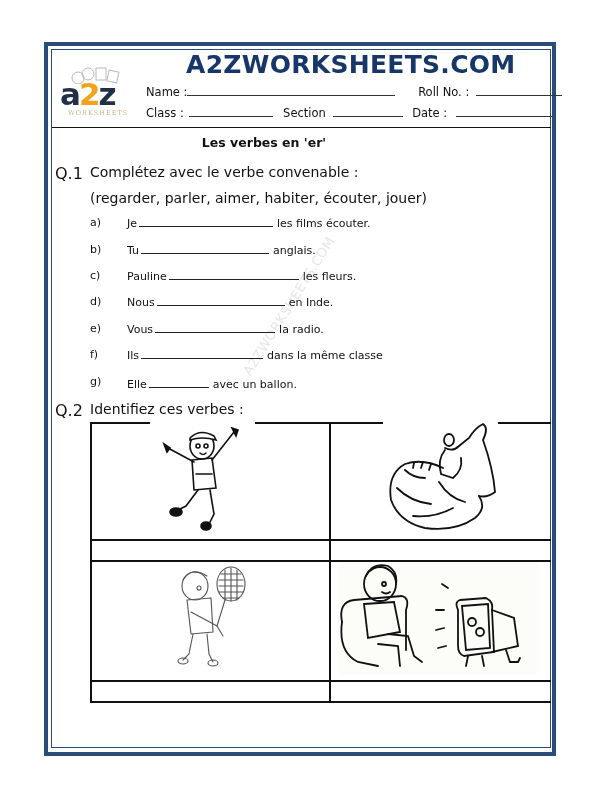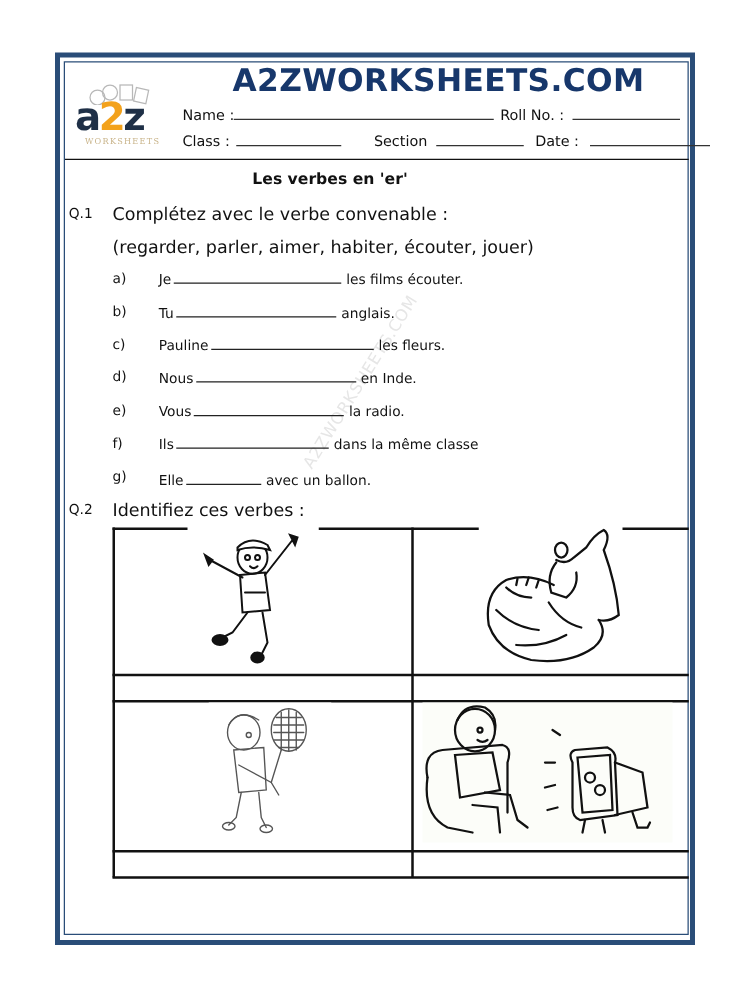--- a/index.html
+++ b/index.html
@@ -25,21 +25,21 @@
   .site-title { position: absolute; left: 186px; top: 50px; font-family: "DejaVu Sans", sans-serif;
                 font-weight: bold; font-size: 25px; color: #17376b; letter-spacing: 0.3px; }
   .field-row { position: absolute; left: 146px; font-size: 11.5px; color: #111; white-space: nowrap; }
   .field-row .blank { display: inline-block; border-bottom: 1px solid #333; height: 11px; vertical-align: baseline; }
   .row1 { top: 84px; }
   .row2 { top: 105px; }
 
   .ws-title { position: absolute; left: 0; width: 528px; top: 135px; text-align: center;
               font-weight: bold; font-size: 12.5px; color: #111; }
 
-  .q-num { position: absolute; left: 55px; font-size: 11px; }
+  .q-num { position: absolute; left: 55px; font-size: 16px; }
   .q-text { position: absolute; left: 90px; font-size: 14px; white-space: nowrap; }
   .item-letter { position: absolute; left: 90px; font-size: 11px; }
   .item-text { position: absolute; left: 127px; font-size: 11px; white-space: nowrap; }
   .blank-line { display: inline-block; border-bottom: 1px solid #222; height: 10px; vertical-align: baseline; margin: 0 4px 0 2px; }
 
   .watermark { position: absolute; left: 240px; top: 370px; transform: rotate(-58deg); transform-origin: left top;
                font-size: 13px; color: #e6e6e6; letter-spacing: 0.5px; white-space: nowrap; }
 
   
   .verb-table { position: absolute; left: 90px; top: 422px; width: 461px; height: 280px; }
@@ -67,27 +67,27 @@
   <div class="logo-letters">
     <span class="logo-a">a</span><span class="logo-2">2</span><span class="logo-z">z</span>
   </div>
   <div class="logo-sub">WORKSHEETS</div>
 </div>
 
 <div class="site-title">A2ZWORKSHEETS.COM</div>
 
 <div class="field-row row1">
   <span>Name :</span><span class="blank" style="width:208px;"></span>
-  <span style="margin-left:1px;">Roll No. :</span>
+  <span style="margin-left:19px;">Roll No. :</span>
   <span class="blank" style="width:86px;margin-left:3px;"></span>
 </div>
 <div class="field-row row2">
   <span>Class :</span>
   <span class="blank" style="width:84px;margin-left:2px;"></span>
-  <span style="margin-left:22px;">Section</span>
+  <span style="margin-left:6px;">Section</span>
   <span class="blank" style="width:70px;margin-left:3px;"></span>
   <span style="margin-left:6px;">Date :</span>
   <span class="blank" style="width:96px;margin-left:5px;"></span>
 </div>
 
 <div class="header-sep"></div>
 
 <div class="ws-title">Les verbes en 'er'</div>
 
 <div class="watermark">A2ZWORKSHEETS.COM</div>

